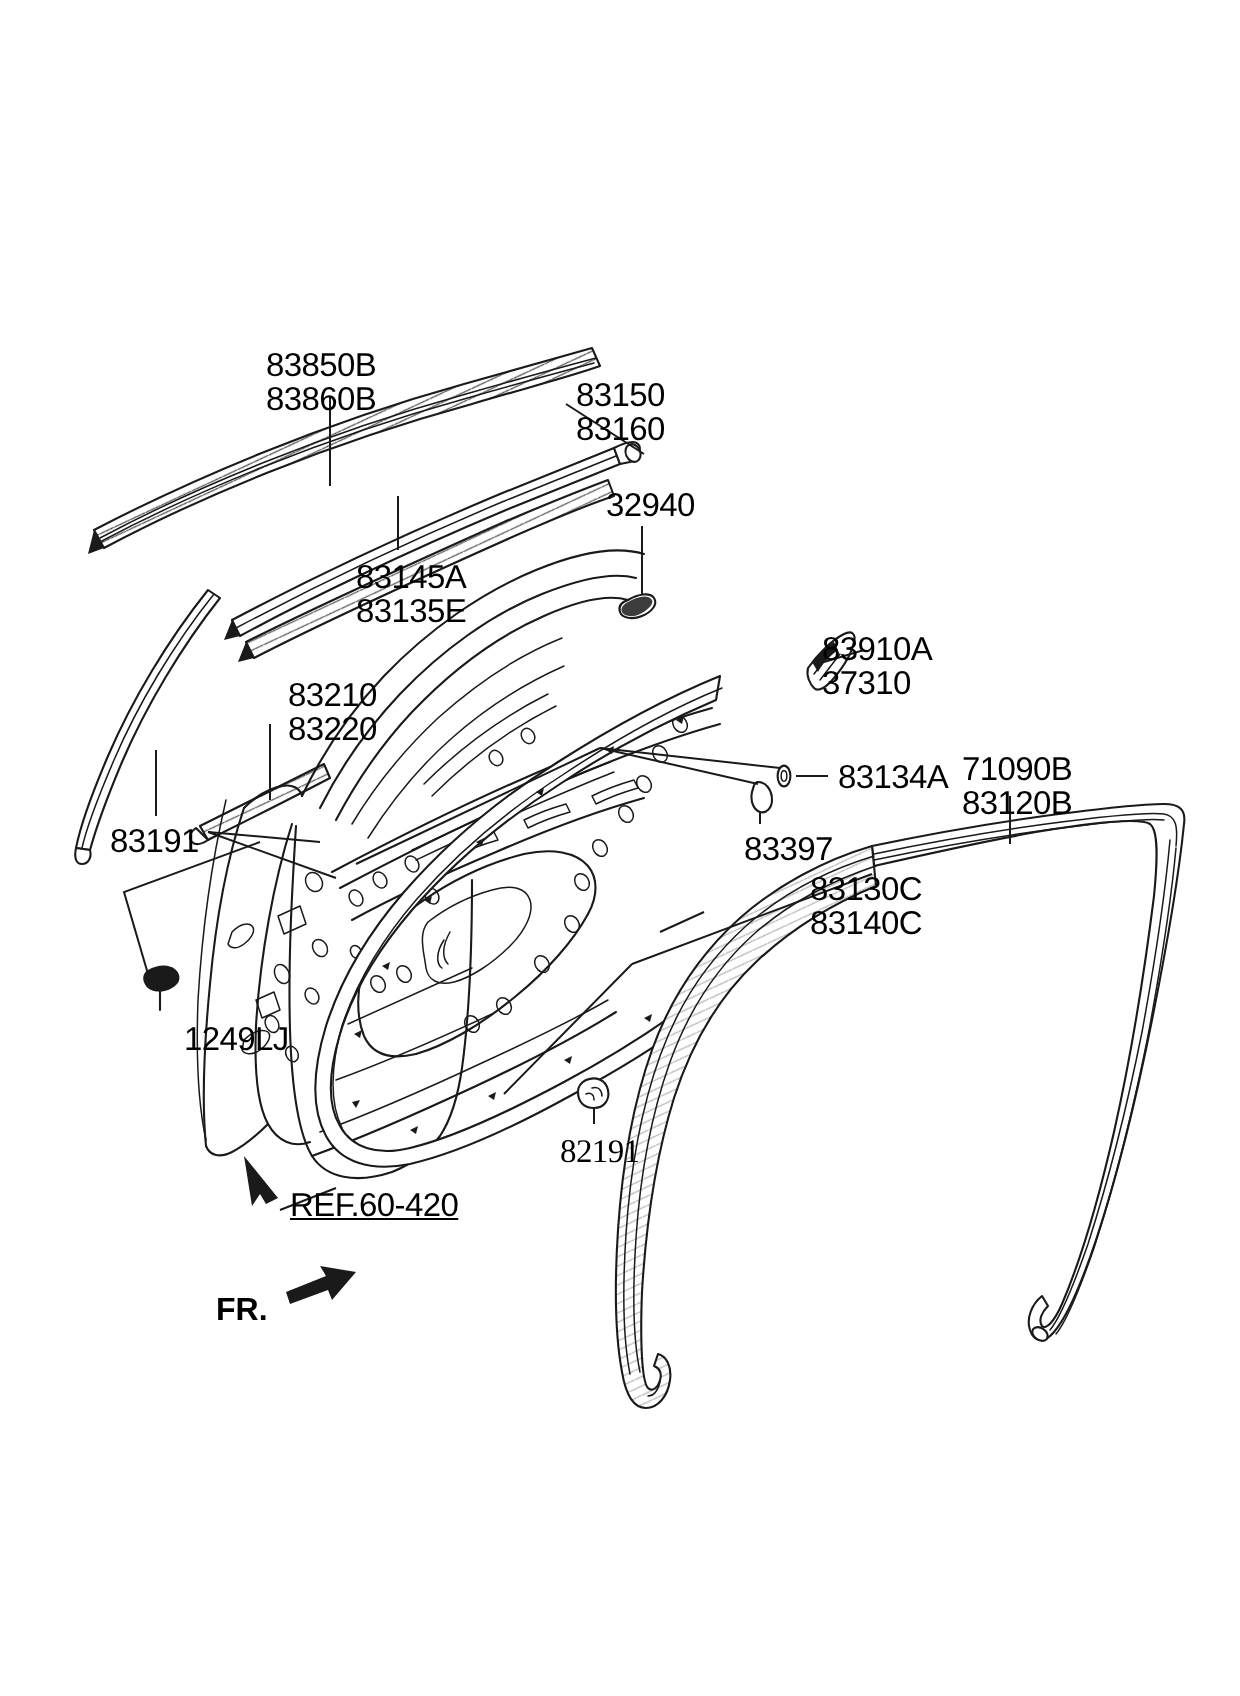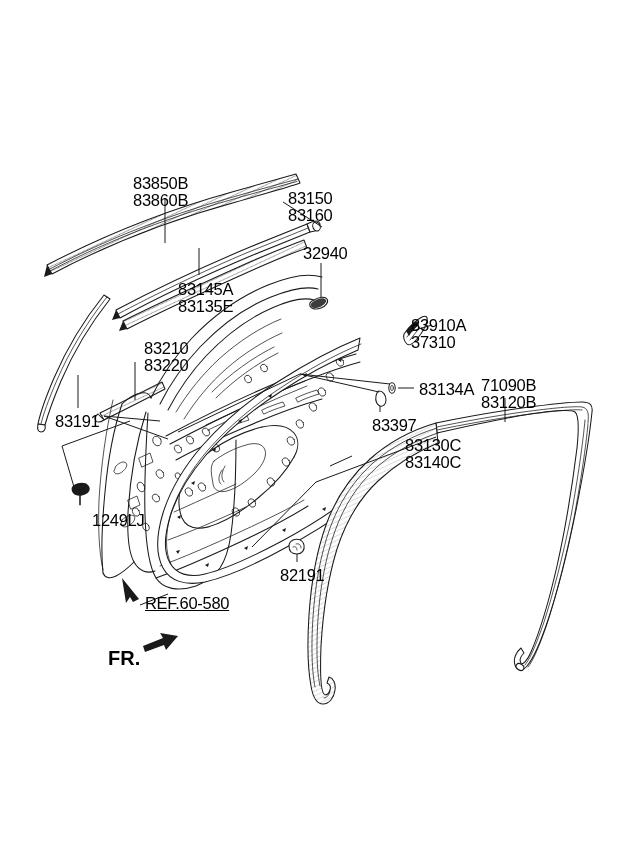--- a/index.html
+++ b/index.html
@@ -2,21 +2,21 @@
 <html><head>
 <meta charset="utf-8">
 <style>
   html,body{margin:0;padding:0;background:#ffffff;}
   body{width:620px;height:848px;position:relative;overflow:hidden;
        font-family:"Liberation Sans","DejaVu Sans",sans-serif;color:#000;}
   #sheet{position:absolute;inset:0;width:620px;height:848px;}
   .lbl{position:absolute;font-size:16.5px;line-height:17px;letter-spacing:-0.3px;
        white-space:nowrap;font-weight:400;color:#000;}
   .lbl .ln{display:block;}
-  .fr{position:absolute;font-size:20px;font-weight:700;letter-spacing:0px;text-align:center;}
+  .fr{position:absolute;font-size:16px;font-weight:700;letter-spacing:0px;text-align:center;}
   .refu{text-decoration:underline;}
   svg{display:block;}
 </style>
 </head>
 <body>
 
 <svg id="sheet" viewBox="0 0 620 848">
   <defs>
     <style>
       .s{fill:none;stroke:#1a1a1a;stroke-width:1.05;stroke-linecap:round;stroke-linejoin:round;}
@@ -351,19 +351,19 @@
 
 <div class="lbl" style="left:357px;top:437px;margin-left:48px;">
   <span class="ln">83130C</span>
   <span class="ln">83140C</span>
 </div>
 
 <div class="lbl" style="left:59px;top:512px;margin-left:33px;">
   <span class="ln">1249LJ</span>
 </div>
 
-<div class="lbl" style="left:280px;top:567px;">
+<div class="lbl" style="left:280px;top:567px;font-family:Liberation Serif, serif;">
   <span class="ln">82191</span>
 </div>
 
-<div class="lbl refu" style="left:145px;top:595px;">REF.60-580</div>
+<div class="lbl refu" style="left:145px;top:595px;">REF.60-420</div>
 
 <div class="fr" style="left:108px;top:647px;">FR.</div>
 
 </body></html>

